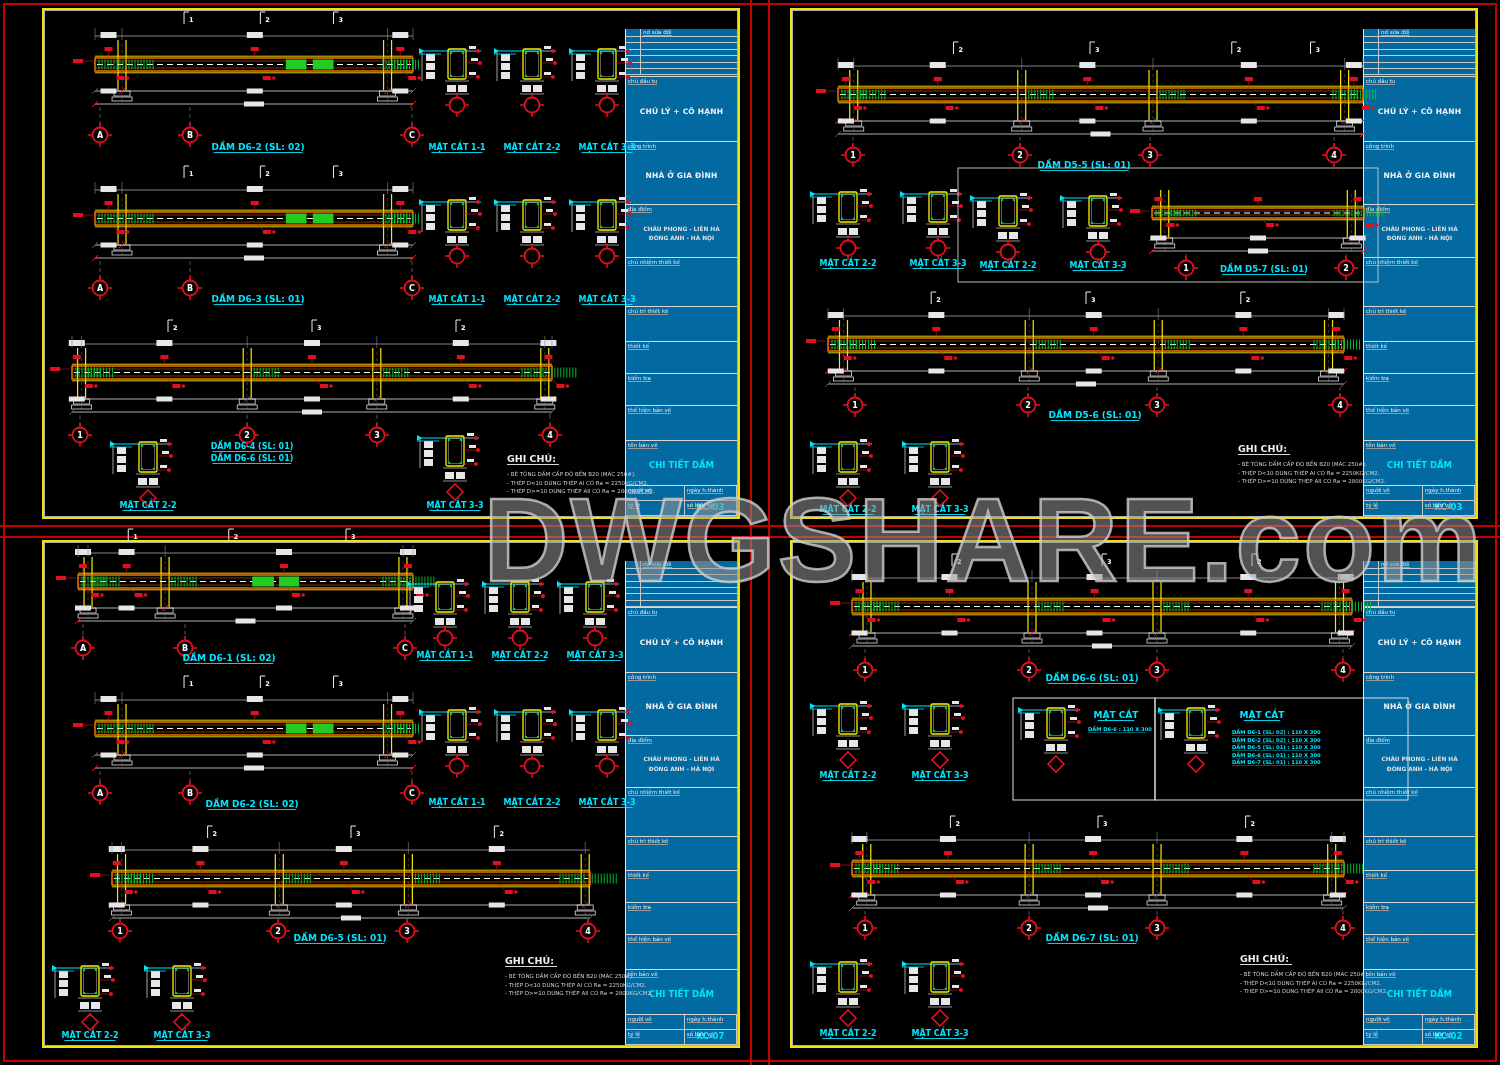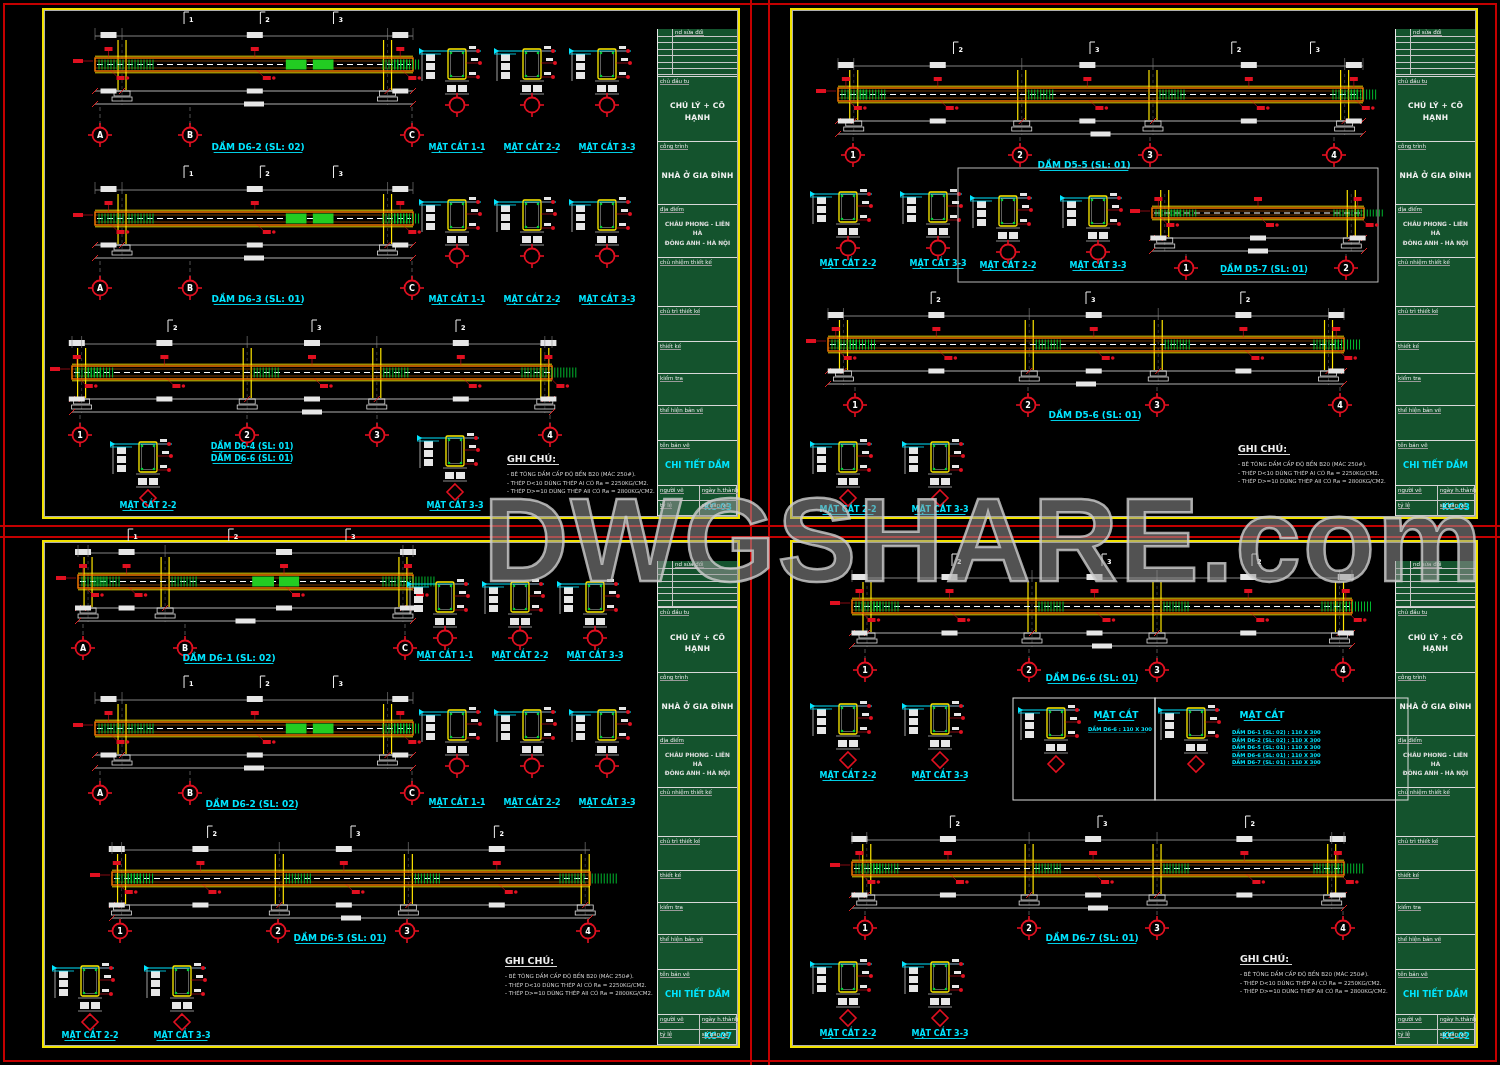--- a/index.html
+++ b/index.html
@@ -5,21 +5,21 @@
   html,body{margin:0;padding:0;background:#1a1a1a;}
   #page{position:relative;width:1500px;height:1065px;background:#000;overflow:hidden;
         font-family:"DejaVu Sans",sans-serif;}
   .red-frame{position:absolute;inset:3px;border:2px solid #c40000;pointer-events:none;z-index:2;}
   .red-vdiv{position:absolute;top:0;bottom:0;left:750px;width:16px;border-left:2px solid #c40000;
             border-right:2px solid #c40000;z-index:2;}
   .red-hdiv{position:absolute;left:0;right:0;top:525px;height:9px;border-top:2px solid #c40000;
             border-bottom:2px solid #c40000;z-index:2;}
   .quad{position:absolute;border:2px solid #f2e300;background:#000;box-sizing:border-box;z-index:1;}
   .quad .inb{position:absolute;inset:0;border:1px solid #e8e8e8;opacity:.75;pointer-events:none;}
-  .tb{position:absolute;top:19px;bottom:1px;right:1px;width:80px;background:#14532d;
+  .tb{position:absolute;top:19px;bottom:1px;right:1px;width:112px;background:#0369a1;
       border-left:1px solid #e8e8e8;display:flex;flex-direction:column;box-sizing:border-box;z-index:3;}
   .tb-row{position:relative;border-bottom:1px solid #d8d8d8;display:flex;flex-direction:column;
           align-items:center;justify-content:center;text-align:center;padding:8px 2px 2px;box-sizing:border-box;}
   .tb-lab{position:absolute;top:1px;left:2px;font-size:5.5px;line-height:1.1;color:#e8e8e8;
           border-bottom:1px solid #9a9a9a;white-space:nowrap;overflow:hidden;max-width:78px;}
   .v-big{font-size:7.5px;font-weight:bold;color:#f2f2f2;letter-spacing:.2px;line-height:1.5;}
   .v-small{font-size:5.8px;font-weight:bold;color:#e0e0e0;line-height:1.6;}
   .v-cyan{font-size:8.5px;font-weight:bold;color:#00e5ff;line-height:1.4;}
   .tb-rev{display:flex;flex-direction:column;border-bottom:1px solid #d8d8d8;box-sizing:border-box;}
   .tb-rev .rr{flex:1;border-bottom:1px solid #c8c8c8;display:flex;position:relative;}

